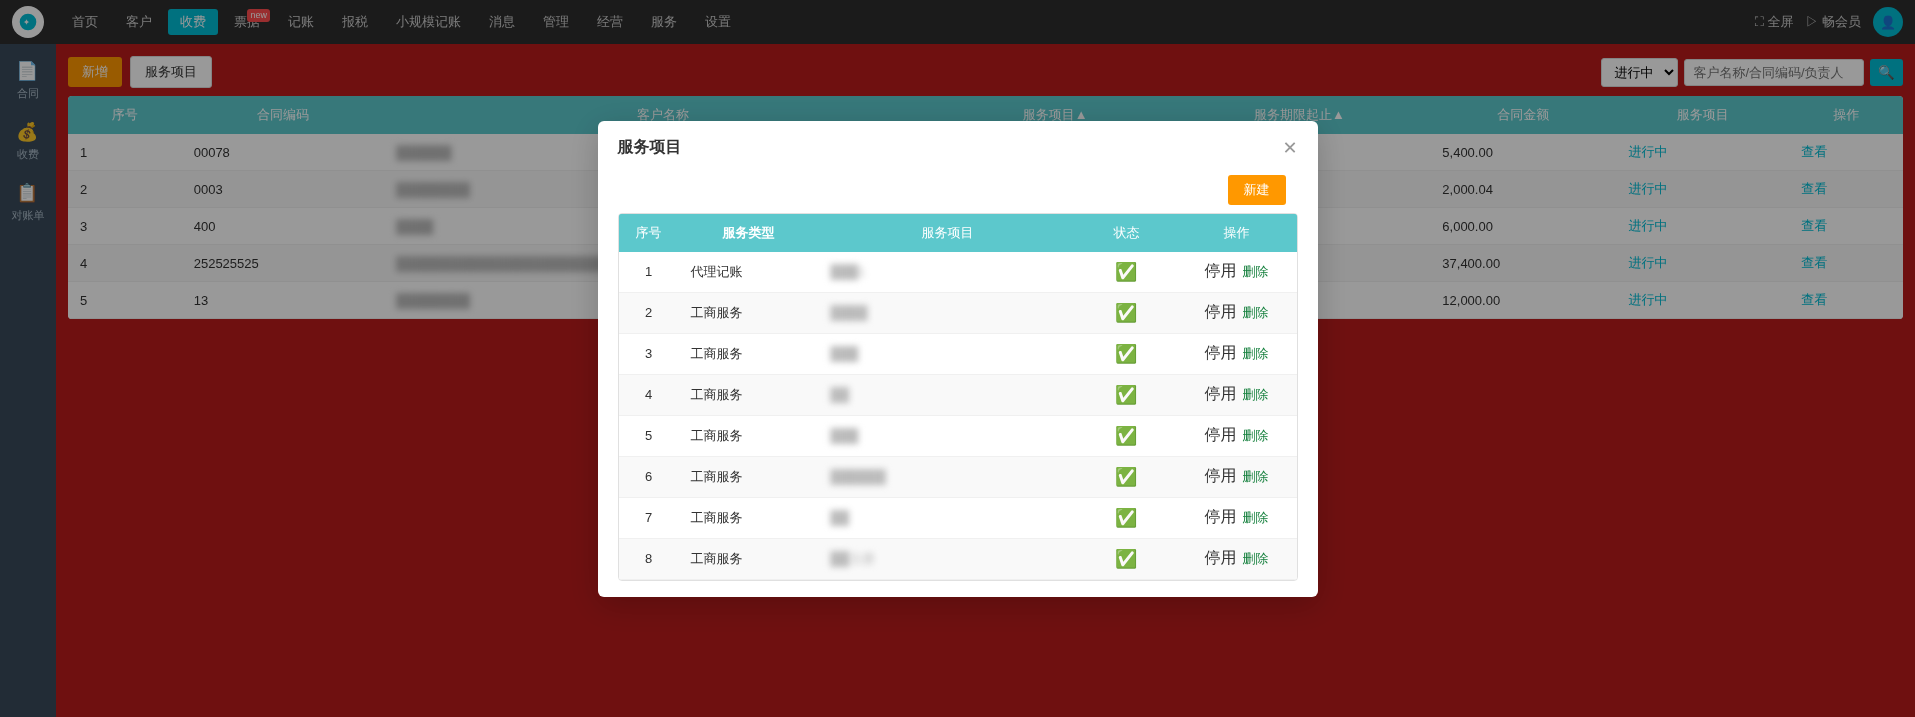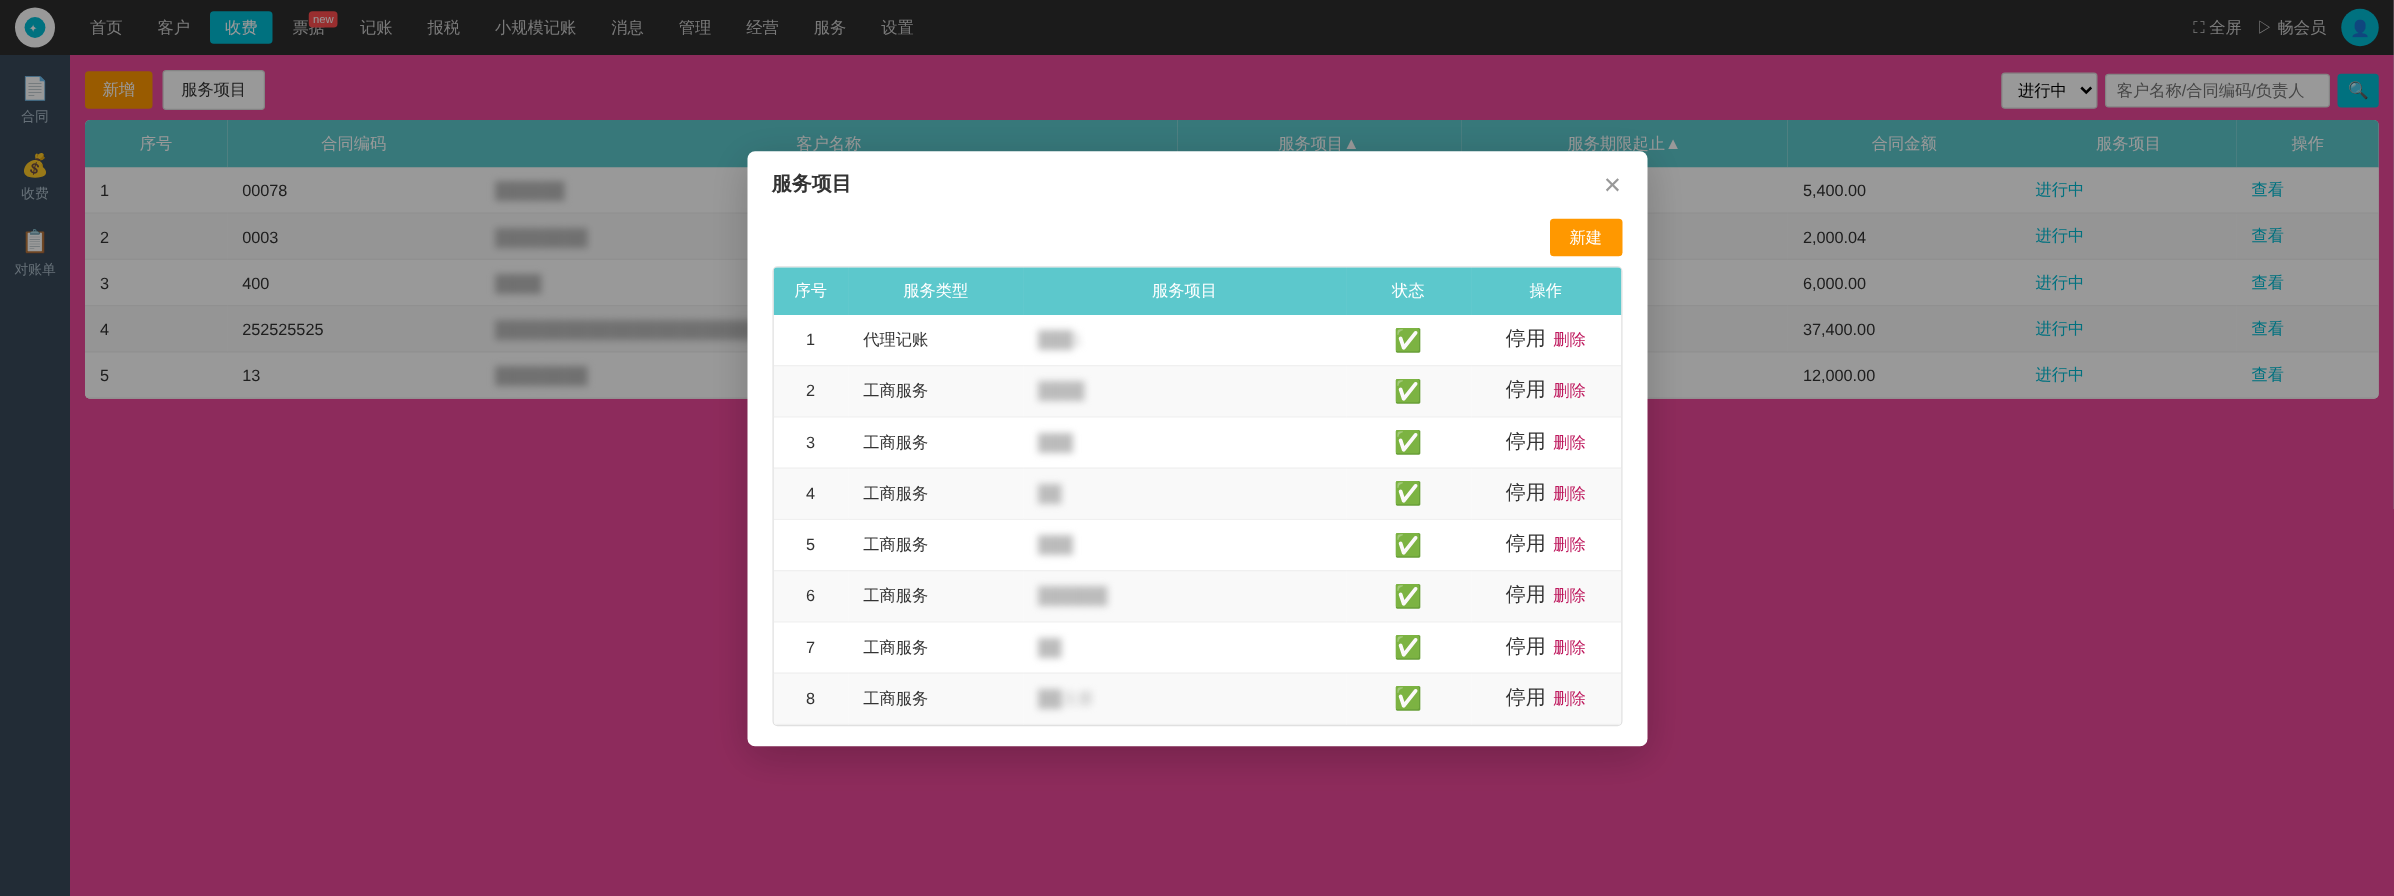--- a/index.html
+++ b/index.html
@@ -44,21 +44,21 @@
       align-items: center; padding-top: 8px; gap: 4px;
     }
     .sidebar-item {
       display: flex; flex-direction: column; align-items: center;
       padding: 8px 4px; cursor: pointer; color: #aabbc8; width: 100%;
       font-size: 11px; gap: 4px; border-radius: 4px;
     }
     .sidebar-item .icon { font-size: 18px; }
 
     
-    .main { flex: 1; padding: 12px; overflow: auto; background: #ec4899; }
+    .main { flex: 1; padding: 12px; overflow: auto; background: #b91c1c; }
 
     
     .toolbar {
       display: flex; align-items: center; gap: 8px; margin-bottom: 8px;
     }
     .btn-new {
       background: #ff9800; color: #fff; border: none; padding: 6px 14px;
       border-radius: 3px; cursor: pointer; font-size: 13px;
     }
     .btn-service {
@@ -102,33 +102,33 @@
       box-shadow: 0 8px 32px rgba(0,0,0,0.2);
     }
     .modal-header {
       display: flex; align-items: center; justify-content: space-between;
       padding: 16px 20px 8px;
     }
     .modal-title { font-size: 16px; color: #333; font-weight: bold; }
     .modal-close {
       cursor: pointer; color: #999; font-size: 18px; background: none; border: none;
     }
-    .modal-toolbar { padding: 8px 20px; display: flex; justify-content: flex-end; }
+    .modal-toolbar { padding: 8px 32px; display: flex; justify-content: flex-end; }
     .btn-modal-new {
       background: #ff9800; color: #fff; border: none; padding: 6px 16px;
       border-radius: 3px; cursor: pointer; font-size: 13px;
     }
     .modal-table-wrap { flex: 1; overflow-y: auto; margin: 0 20px 16px; border: 1px solid #e0e0e0; border-radius: 4px; }
     .modal table { width: 100%; }
     .modal thead tr { background: #5cc8cc; }
     .modal tbody tr:nth-child(even) { background: #f9f9f9; }
     .modal tbody tr:nth-child(odd) { background: #fff; }
     .modal-action { display: flex; gap: 6px; align-items: center; }
     .btn-stop { color: #333; cursor: pointer; background: none; border: none; font-size: 16px; }
-    .btn-delete { color: #be185d; cursor: pointer; background: none; border: none; font-size: 13px; }
+    .btn-delete { color: #15803d; cursor: pointer; background: none; border: none; font-size: 13px; }
     .status-check { color: #00bcd4; font-size: 18px; }
   </style>
 </head>
 <body>
 
 <div class="top-nav">
   <div class="logo">
     <svg viewBox="0 0 24 24" fill="#00bcd4">
         <circle cx="12" cy="12" r="10" fill="#00bcd4"></circle>
         <text x="6" y="16" fill="white" font-size="10">✦</text>
@@ -269,21 +269,21 @@
       <button class="modal-close">✕</button>
     </div>
     <div class="modal-toolbar">
       <button class="btn-modal-new">新建</button>
     </div>
     <div class="modal-table-wrap">
       <table>
         <thead>
           <tr>
             <th style="width:60px;padding:10px 12px;color:#fff;background:#5cc8cc;font-weight:normal;">序号</th>
-            <th style="width:140px;padding:10px 12px;color:#fff;background:#5cc8cc;font-weight:normal;">服务类型</th>
+            <th style="width:140px;padding:10px 12px;color:#fff;background:#5cc8cc;font-weight:bold;">服务类型</th>
             <th style="padding:10px 12px;color:#fff;background:#5cc8cc;font-weight:normal;">服务项目</th>
             <th style="width:100px;padding:10px 12px;color:#fff;background:#5cc8cc;font-weight:normal;text-align:center;">状态</th>
             <th style="width:120px;padding:10px 12px;color:#fff;background:#5cc8cc;font-weight:normal;text-align:center;">操作</th>
           </tr>
         </thead>
         <tbody id="modal-table-body">
             <tr style="background: rgb(255, 255, 255);">
     <td style="padding:9px 12px;text-align:center;">1</td>
     <td style="padding:9px 12px;">代理记账</td>
     <td style="padding:9px 12px;"><span style="filter:blur(3px);color:#bbb">███1</span></td>

